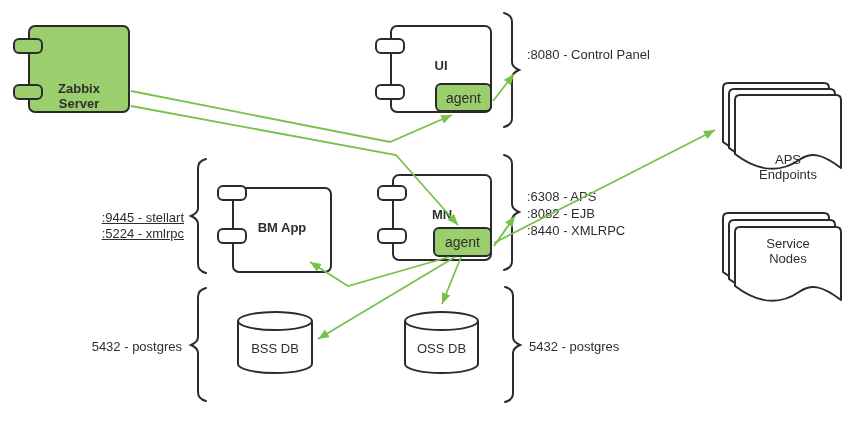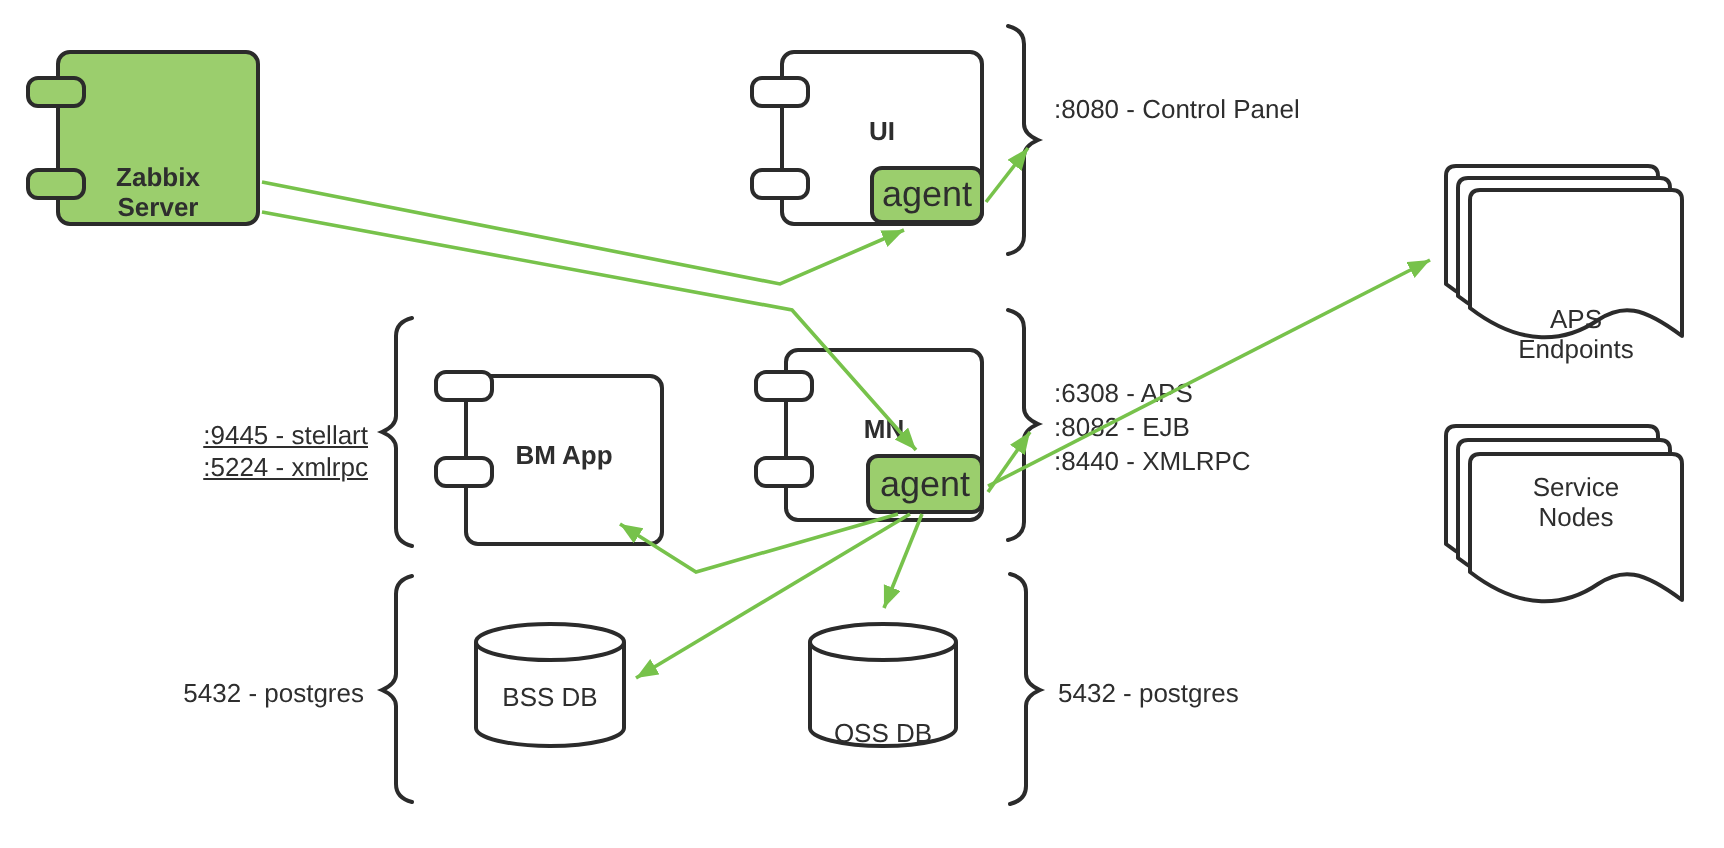--- a/index.html
+++ b/index.html
@@ -25,21 +25,21 @@
   .node.green { background:var(--component-fill);align-items:flex-end; }
   .nlabel { font-weight:bold; font-size:13px; text-align:center; line-height:15px; }
   .port {
     position:absolute; width:30px; height:16px; border:2px solid var(--stroke);
     border-radius:6px; background:#fff; box-sizing:border-box; z-index:2;
   }
   .port.green { background:var(--component-fill); }
   .agent {
     position:absolute; border:2px solid var(--stroke); border-radius:6px;
     background:var(--component-fill); display:flex; align-items:center; justify-content:center;
-    font-size:18px; box-sizing:border-box; z-index:2;
+    font-size:14px; box-sizing:border-box; z-index:2;
   }
   .slabel { position:absolute; font-size:13px; text-align:center; line-height:15px; z-index:1; }
   .ann { position:absolute; font-size:13px; line-height:17px; white-space:nowrap; z-index:1; }
   .ann.right { text-align:right; }
   .ann.tight { line-height:16px; }
 
   .brace { fill:none; stroke:var(--stroke); stroke-width:2; stroke-linecap:round; }
   .doc   { fill:#fff; stroke:var(--stroke); stroke-width:2; stroke-linejoin:round; }
   .cyl   { fill:#fff; stroke:var(--stroke); stroke-width:2; }
   .conn  { fill:none; stroke:var(--arrow); stroke-width:1.8; }
@@ -105,21 +105,21 @@
   <div class="node" style="left:392px; top:174px; width:100px; height:87px; padding-bottom:6px;">
     <span class="nlabel">MN</span>
   </div>
   <div class="port" style="left:377px; top:185px;"></div>
   <div class="port" style="left:377px; top:228px;"></div>
   <div class="agent" style="left:433px; top:227px; width:59px; height:30px;">
     <span>agent</span>
   </div>
 
   <div class="slabel" style="left:238px; top:341px; width:74px;">BSS DB</div>
-  <div class="slabel" style="left:405px; top:359px; width:73px;">OSS DB</div>
+  <div class="slabel" style="left:405px; top:341px; width:73px;">OSS DB</div>
   <div class="slabel" style="left:735px; top:105px; width:106px; display:flex; justify-content:center;margin-top:47px;">
     <span style="width:80px;">APS Endpoints</span>
   </div>
   <div class="slabel" style="left:735px; top:236px; width:106px; display:flex; justify-content:center;">
     <span style="width:60px;">Service Nodes</span>
   </div>
 
   <div class="ann" style="left:527px; top:46px;">
     <div>:8080 - Control Panel</div>
   </div>

